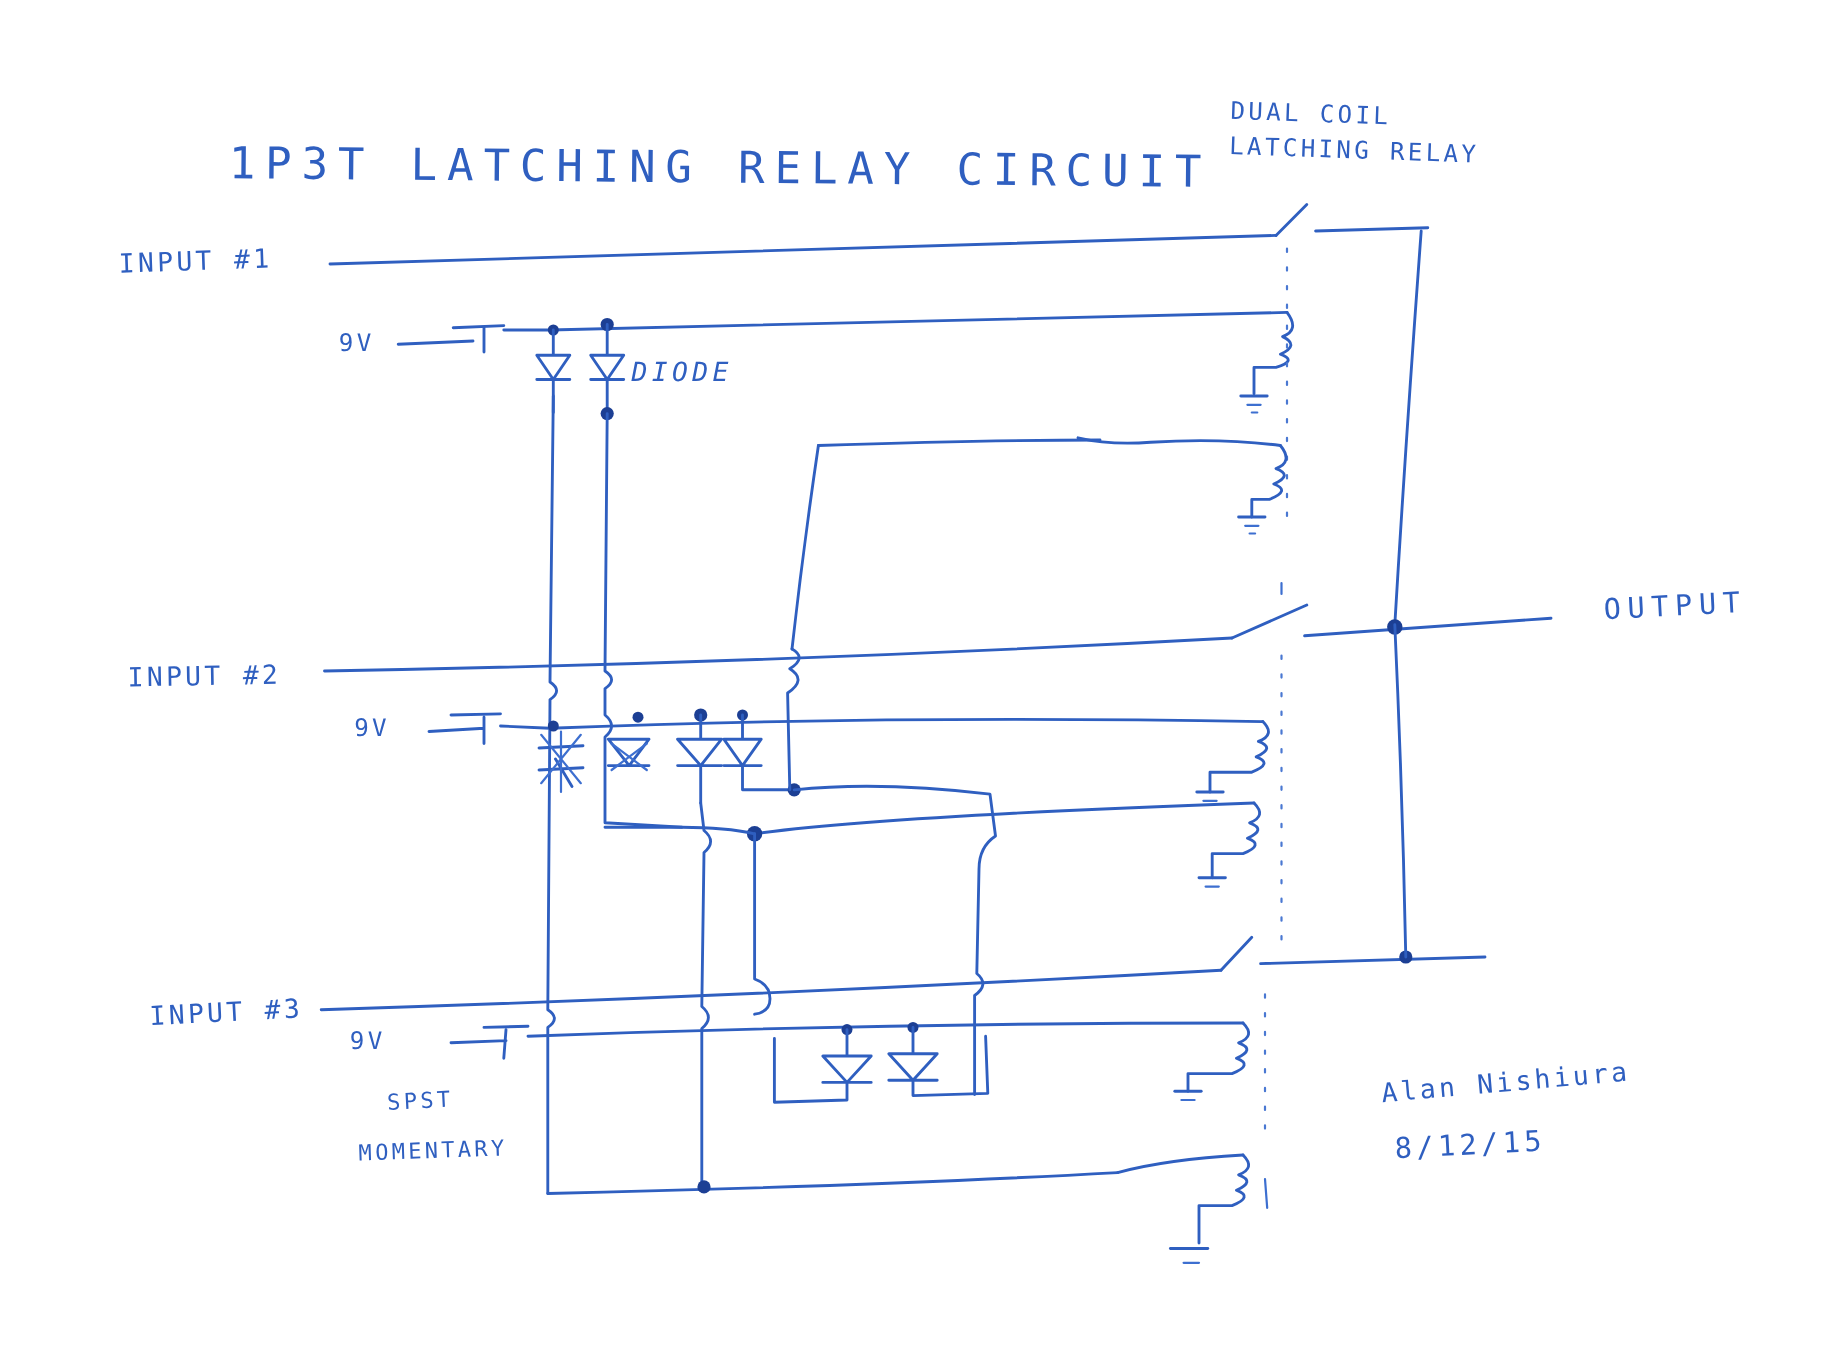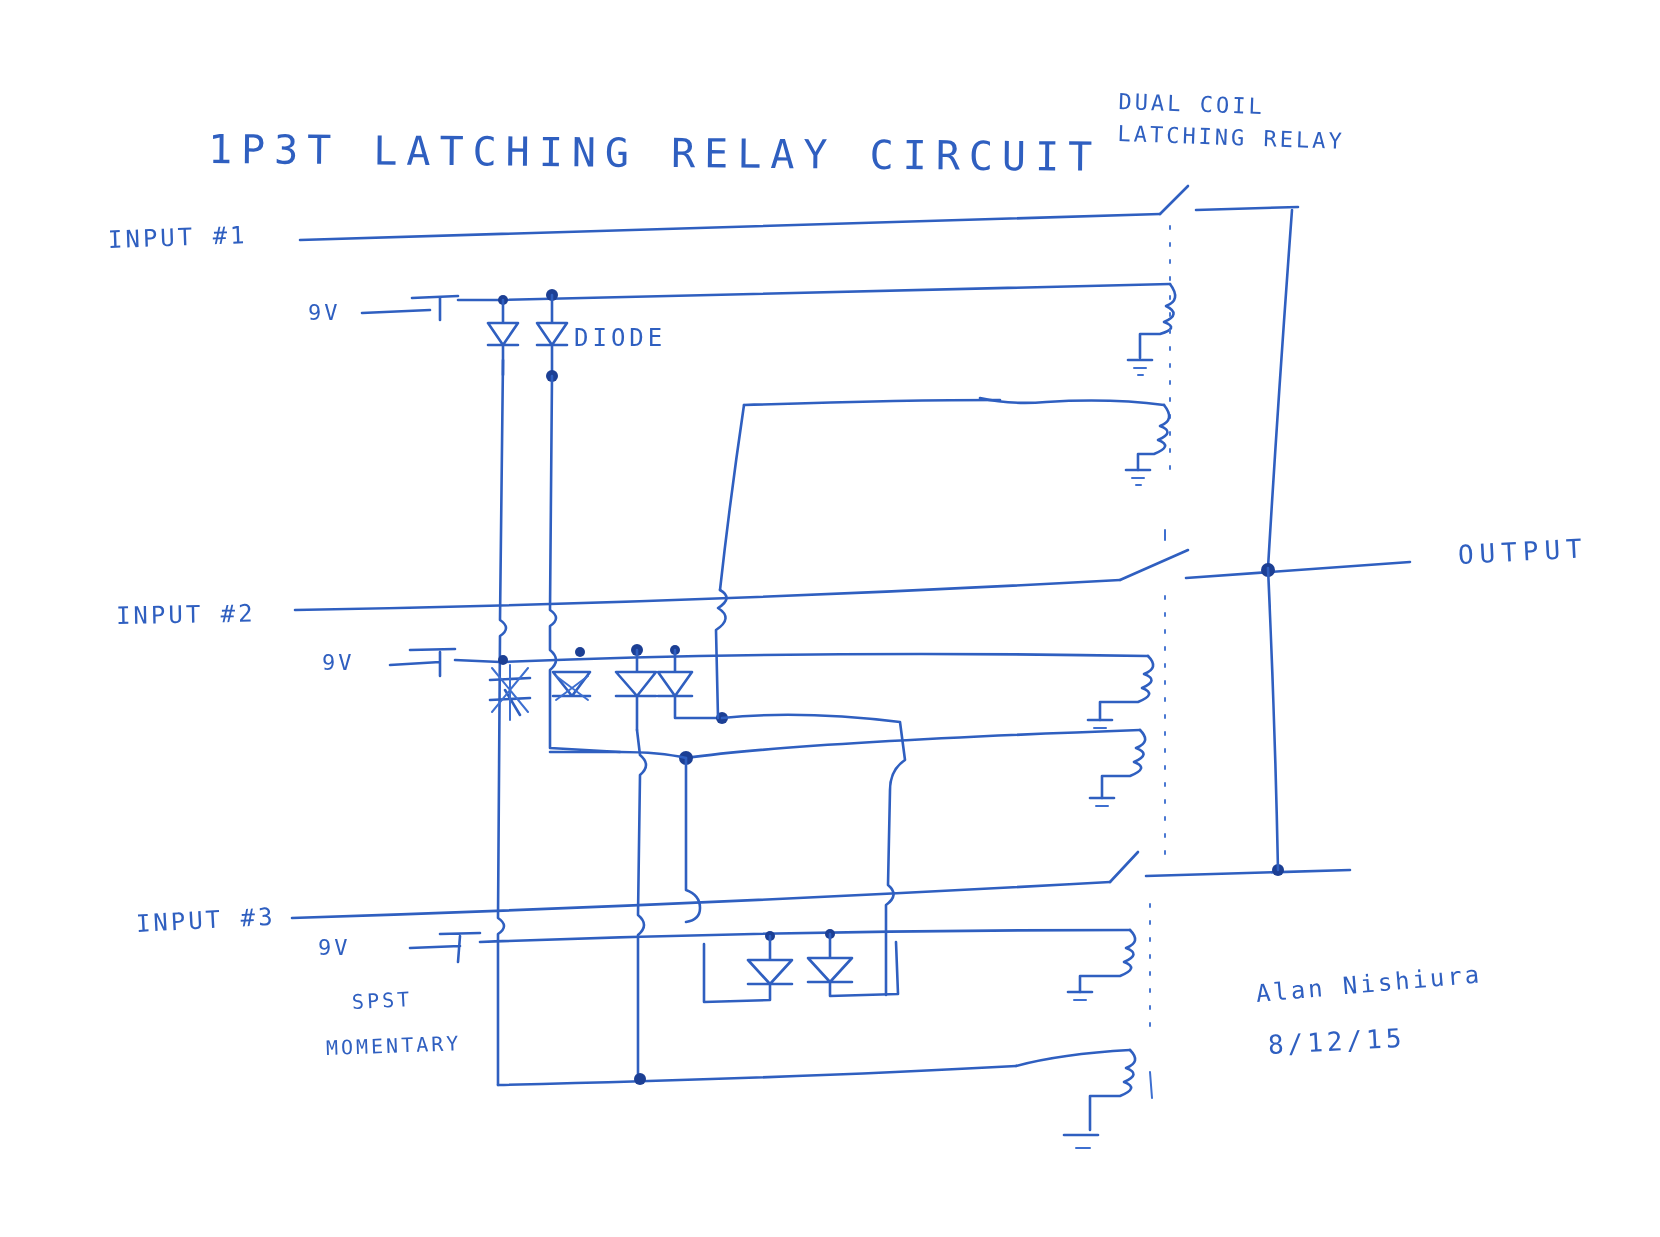--- a/index.html
+++ b/index.html
@@ -11,21 +11,21 @@
   svg .dash { stroke: #4a78d2; stroke-width: 2; fill: none; stroke-dasharray: 3 14; stroke-linecap: round; }
   .lbl { position: absolute; color: #2f5fc0; font-family: "DejaVu Sans Mono", monospace; white-space: nowrap; letter-spacing: 3px; transform-origin: left center; }
   .title { left: 208px; top: 126px; font-size: 40px; letter-spacing: 9px; transform: rotate(0.5deg); }
   .relay-label { left: 1118px; top: 86px; font-size: 22px; line-height: 32px; letter-spacing: 3px; transform: rotate(2deg); }
   .in1 { left: 108px; top: 226px; font-size: 24px; transform: rotate(-2deg); }
   .in2 { left: 116px; top: 602px; font-size: 24px; transform: rotate(-1deg); }
   .in3 { left: 136px; top: 910px; font-size: 24px; transform: rotate(-3deg); }
   .v1 { left: 308px; top: 300px; font-size: 22px; }
   .v2 { left: 322px; top: 650px; font-size: 22px; }
   .v3 { left: 318px; top: 935px; font-size: 22px; }
-  .diode-lbl { left: 574px; top: 324px; font-size: 24px; letter-spacing: 4px; }
+  .diode-lbl { left: 574px; top: 324px; font-size: 24px; letter-spacing: 4px; font-style: italic; }
   .spst { left: 352px; top: 990px; font-size: 20px; transform: rotate(-3deg); }
   .momentary { left: 326px; top: 1036px; font-size: 20px; transform: rotate(-2deg); }
   .out { left: 1458px; top: 540px; font-size: 26px; letter-spacing: 6px; transform: rotate(-3deg); }
   .sig { left: 1256px; top: 980px; font-size: 24px; transform: rotate(-5deg); }
   .date { left: 1268px; top: 1030px; font-size: 26px; letter-spacing: 4px; transform: rotate(-3deg); }
 </style>
 </head>
 <body>
 
 <svg class="wires" viewBox="0 0 1660 1237">

